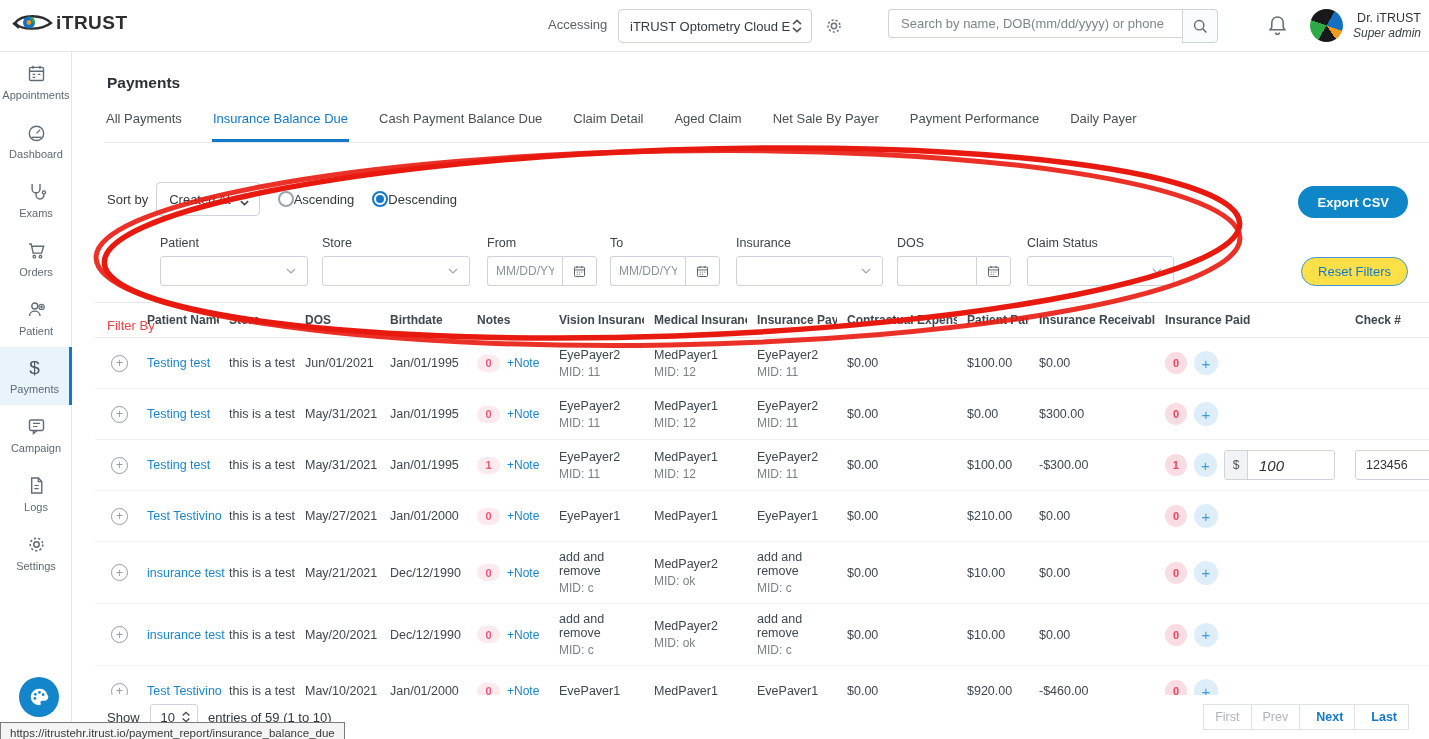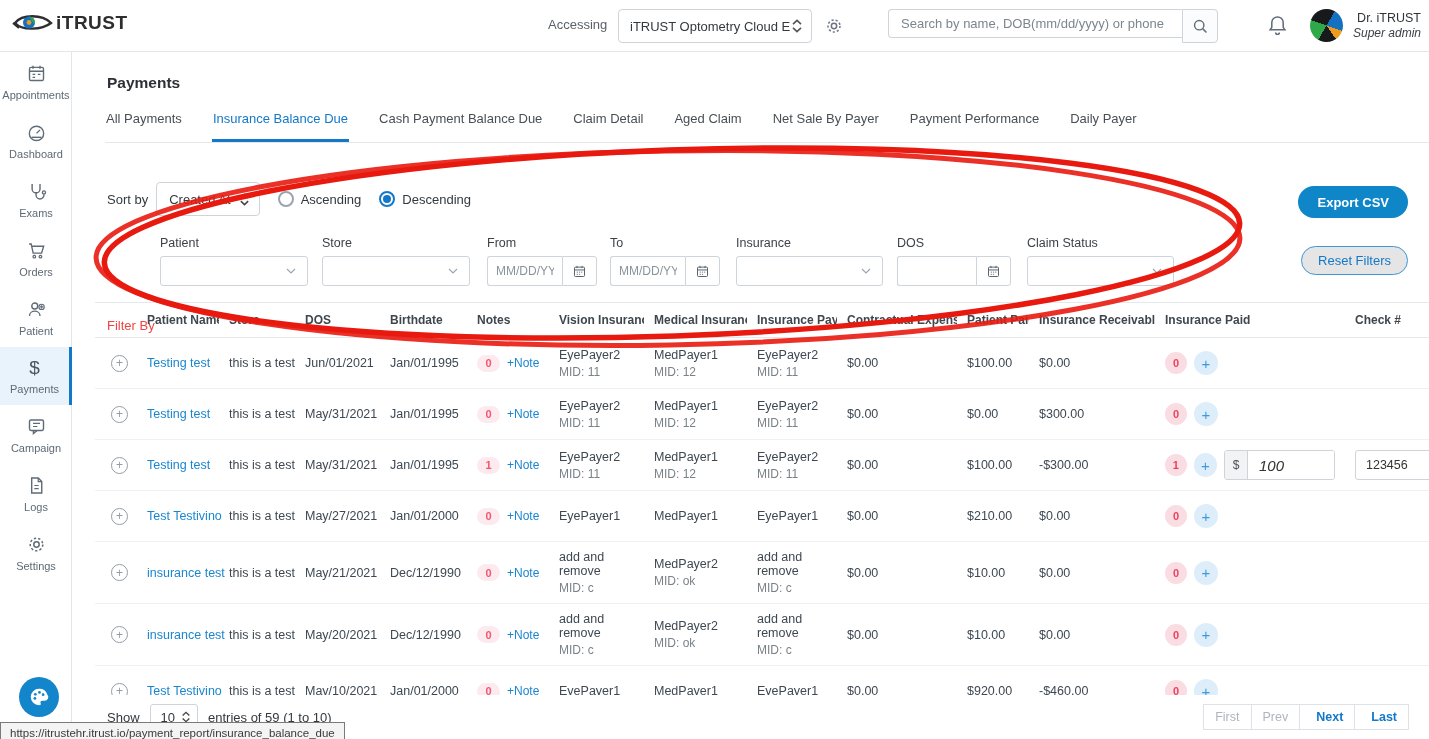--- a/index.html
+++ b/index.html
@@ -49,21 +49,21 @@
   .tabs { position:absolute; top:53px; left:33px; right:0; display:flex; gap:29px;
     border-bottom:1px solid #e5e8ea; }
   .tab { font-size:13px; color:#494f55; padding:6px 1px 13px; border-bottom:3px solid transparent;
     cursor:pointer; white-space:nowrap; }
   .tab.active { color:#1478c8; border-bottom-color:#1478c8; }
 
   .controls { position:absolute; top:128px; left:35px; right:0; height:165px; }
   .sort-row { position:absolute; top:2px; left:0; display:flex; align-items:center; font-size:13px; color:#33393e; }
   .mini-select { border:1px solid #ced4da; border-radius:4px; height:34px; display:flex; align-items:center;
     gap:8px; padding:0 9px 0 12px; margin-left:8px; cursor:pointer; background:#fff; }
-  .radio-group { display:flex; align-items:center; gap:7px; margin-left:18px; cursor:pointer; }
+  .radio-group { display:flex; align-items:center; margin-left:18px; cursor:pointer; }
   .radio { width:16px; height:16px; border-radius:50%; border:2px solid #9aa4ad; background:#fff; }
   .radio.checked { border-color:#1478c8; position:relative; }
   .radio.checked::after { content:""; position:absolute; left:2px; top:2px; width:8px; height:8px;
     border-radius:50%; background:#1478c8; }
 
   .filter-by { position:absolute; top:82px; left:0; font-size:13px; color:#ef4444; }
   .filter-row { position:absolute; top:0; left:0; right:0; height:110px; }
   .fgroup { position:absolute; }
   .fgroup .flabel { font-size:12.5px; color:#3c4248; margin-bottom:6px; }
   .fselect { height:30px; border:1px solid #ced4da; border-radius:3px; background:#fff;
@@ -71,21 +71,21 @@
   .dgroup { display:flex; height:30px; }
   .dinput { border:1px solid #ced4da; border-right:none; border-radius:3px 0 0 3px; width:75px;
     padding:0 8px; font-size:12px; color:#333; outline:none; font-family:"Liberation Sans",sans-serif; text-align:center; }
   .dinput::placeholder { color:#8a949c; }
   .dbtn { width:35px; border:1px solid #ced4da; border-radius:0 3px 3px 0; background:#fff;
     display:flex; align-items:center; justify-content:center; cursor:pointer; }
 
   .export-btn { position:absolute; top:6px; right:21px; background:#0e86c8; color:#fff; border:none;
     border-radius:17px; height:32px; padding:0 19px; font-size:13px; font-weight:bold; cursor:pointer;
     font-family:"Liberation Sans",sans-serif; }
-  .reset-btn { position:absolute; top:66px; right:21px; background:#e5e5e5; color:#1478c8;
+  .reset-btn { position:absolute; top:77px; right:21px; background:#fde047; color:#1478c8;
     border:1px solid #3f97d3; border-radius:15px; height:29px; padding:0 16px; font-size:13px;
     cursor:pointer; font-family:"Liberation Sans",sans-serif; }
 
   
   .table-wrap { position:absolute; top:250px; left:23px; right:0; bottom:44px; overflow:hidden; }
   table { border-collapse:collapse; table-layout:fixed; width:1334px; }
   th { font-size:12px; font-weight:bold; color:#3f474e; text-align:left; padding:10px 10px;
     border-top:1px solid #e6e9ec; border-bottom:1px solid #e6e9ec; white-space:nowrap; overflow:hidden; }
   td { font-size:12.5px; color:#3d4852; padding:8px 10px; height:51px; vertical-align:middle;
     border-bottom:1px solid #eef0f2; overflow:visible; white-space:nowrap; }

